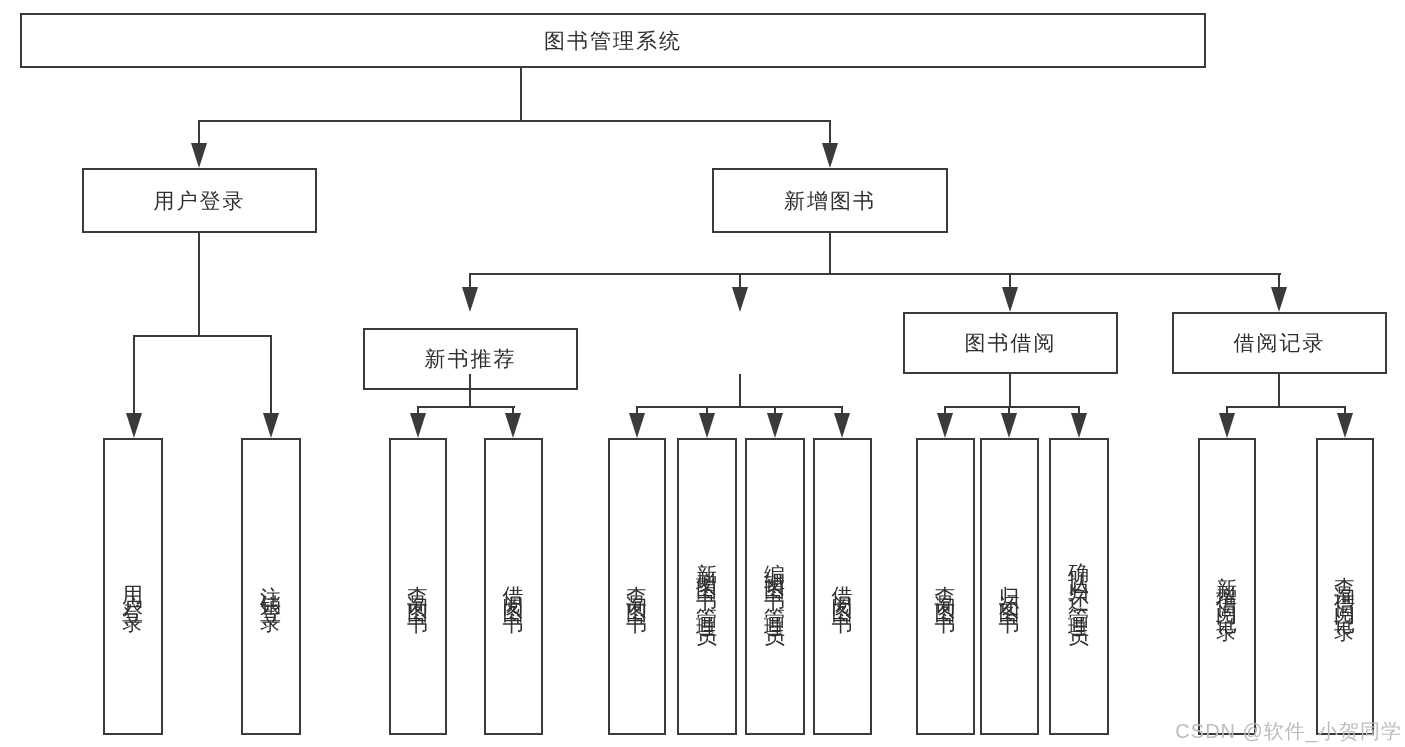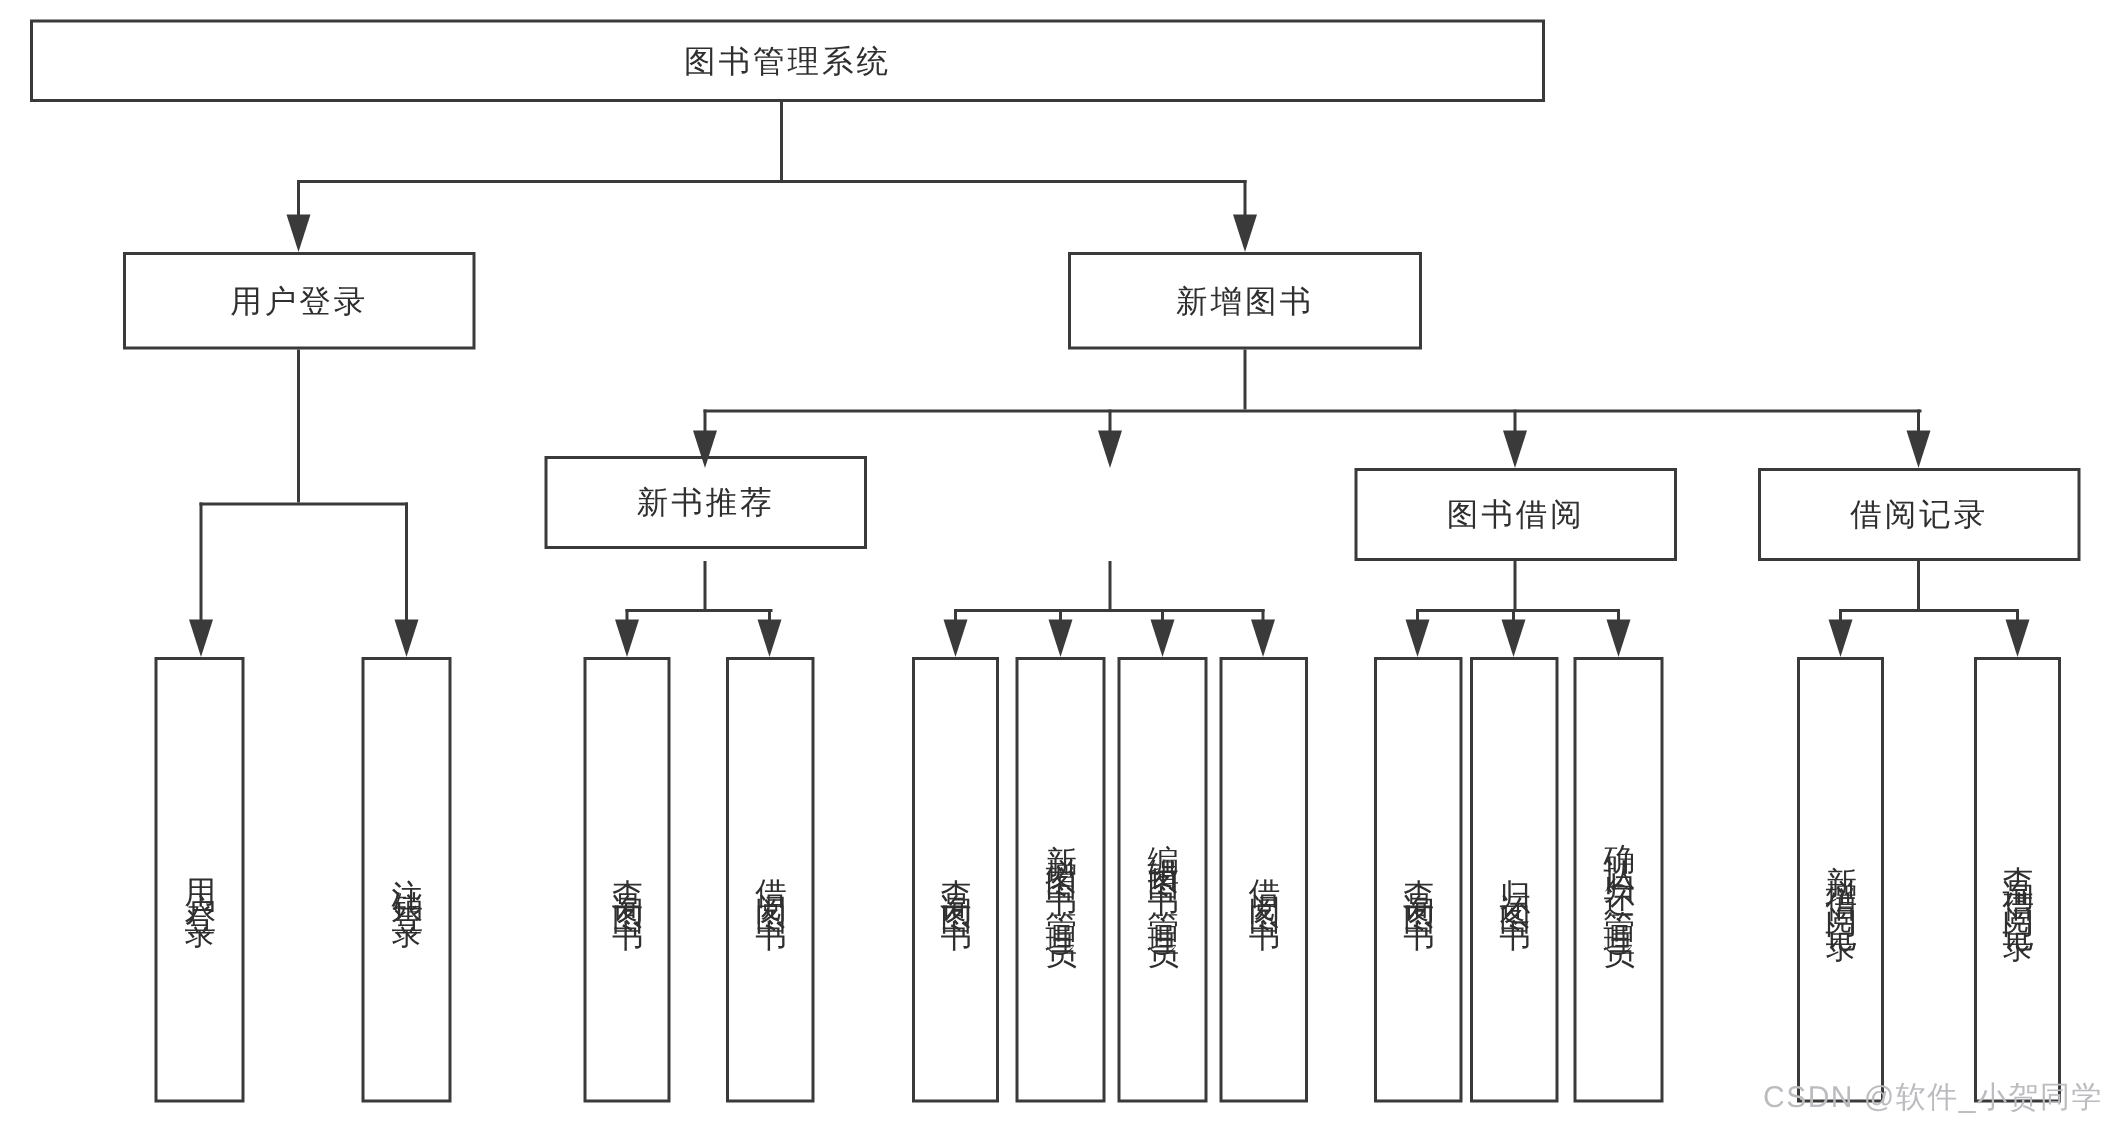--- a/index.html
+++ b/index.html
@@ -31,32 +31,32 @@
     position:absolute; right:3px; bottom:2px;
     font-size:20px; letter-spacing:1px;
     color:var(--watermark,#bcbcc0); white-space:nowrap;
   }
 </style>
 </head>
 <body>
 
 <div class="stage">
 
-  <div class="box" style="left:20px;top:13px;width:1010px;height:55px;">
+  <div class="box" style="left:20px;top:13px;width:1186px;height:55px;">
     <span class="hlabel">图书管理系统</span>
   </div>
 
   <div class="box" style="left:82px;top:168px;width:235px;height:65px;">
     <span class="hlabel">用户登录</span>
   </div>
   <div class="box" style="left:712px;top:168px;width:236px;height:65px;">
     <span class="hlabel">新增图书</span>
   </div>
 
-  <div class="box" style="left:363px;top:304px;width:215px;height:62px;">
+  <div class="box" style="left:363px;top:328px;width:215px;height:62px;">
     <span class="hlabel">新书推荐</span>
   </div>
   <div class="box" style="left:903px;top:312px;width:215px;height:62px;">
     <span class="hlabel">图书借阅</span>
   </div>
   <div class="box" style="left:1172px;top:312px;width:215px;height:62px;">
     <span class="hlabel">借阅记录</span>
   </div>
 
   <div class="box" style="left:103px;top:438px;width:60px;height:297px;">

